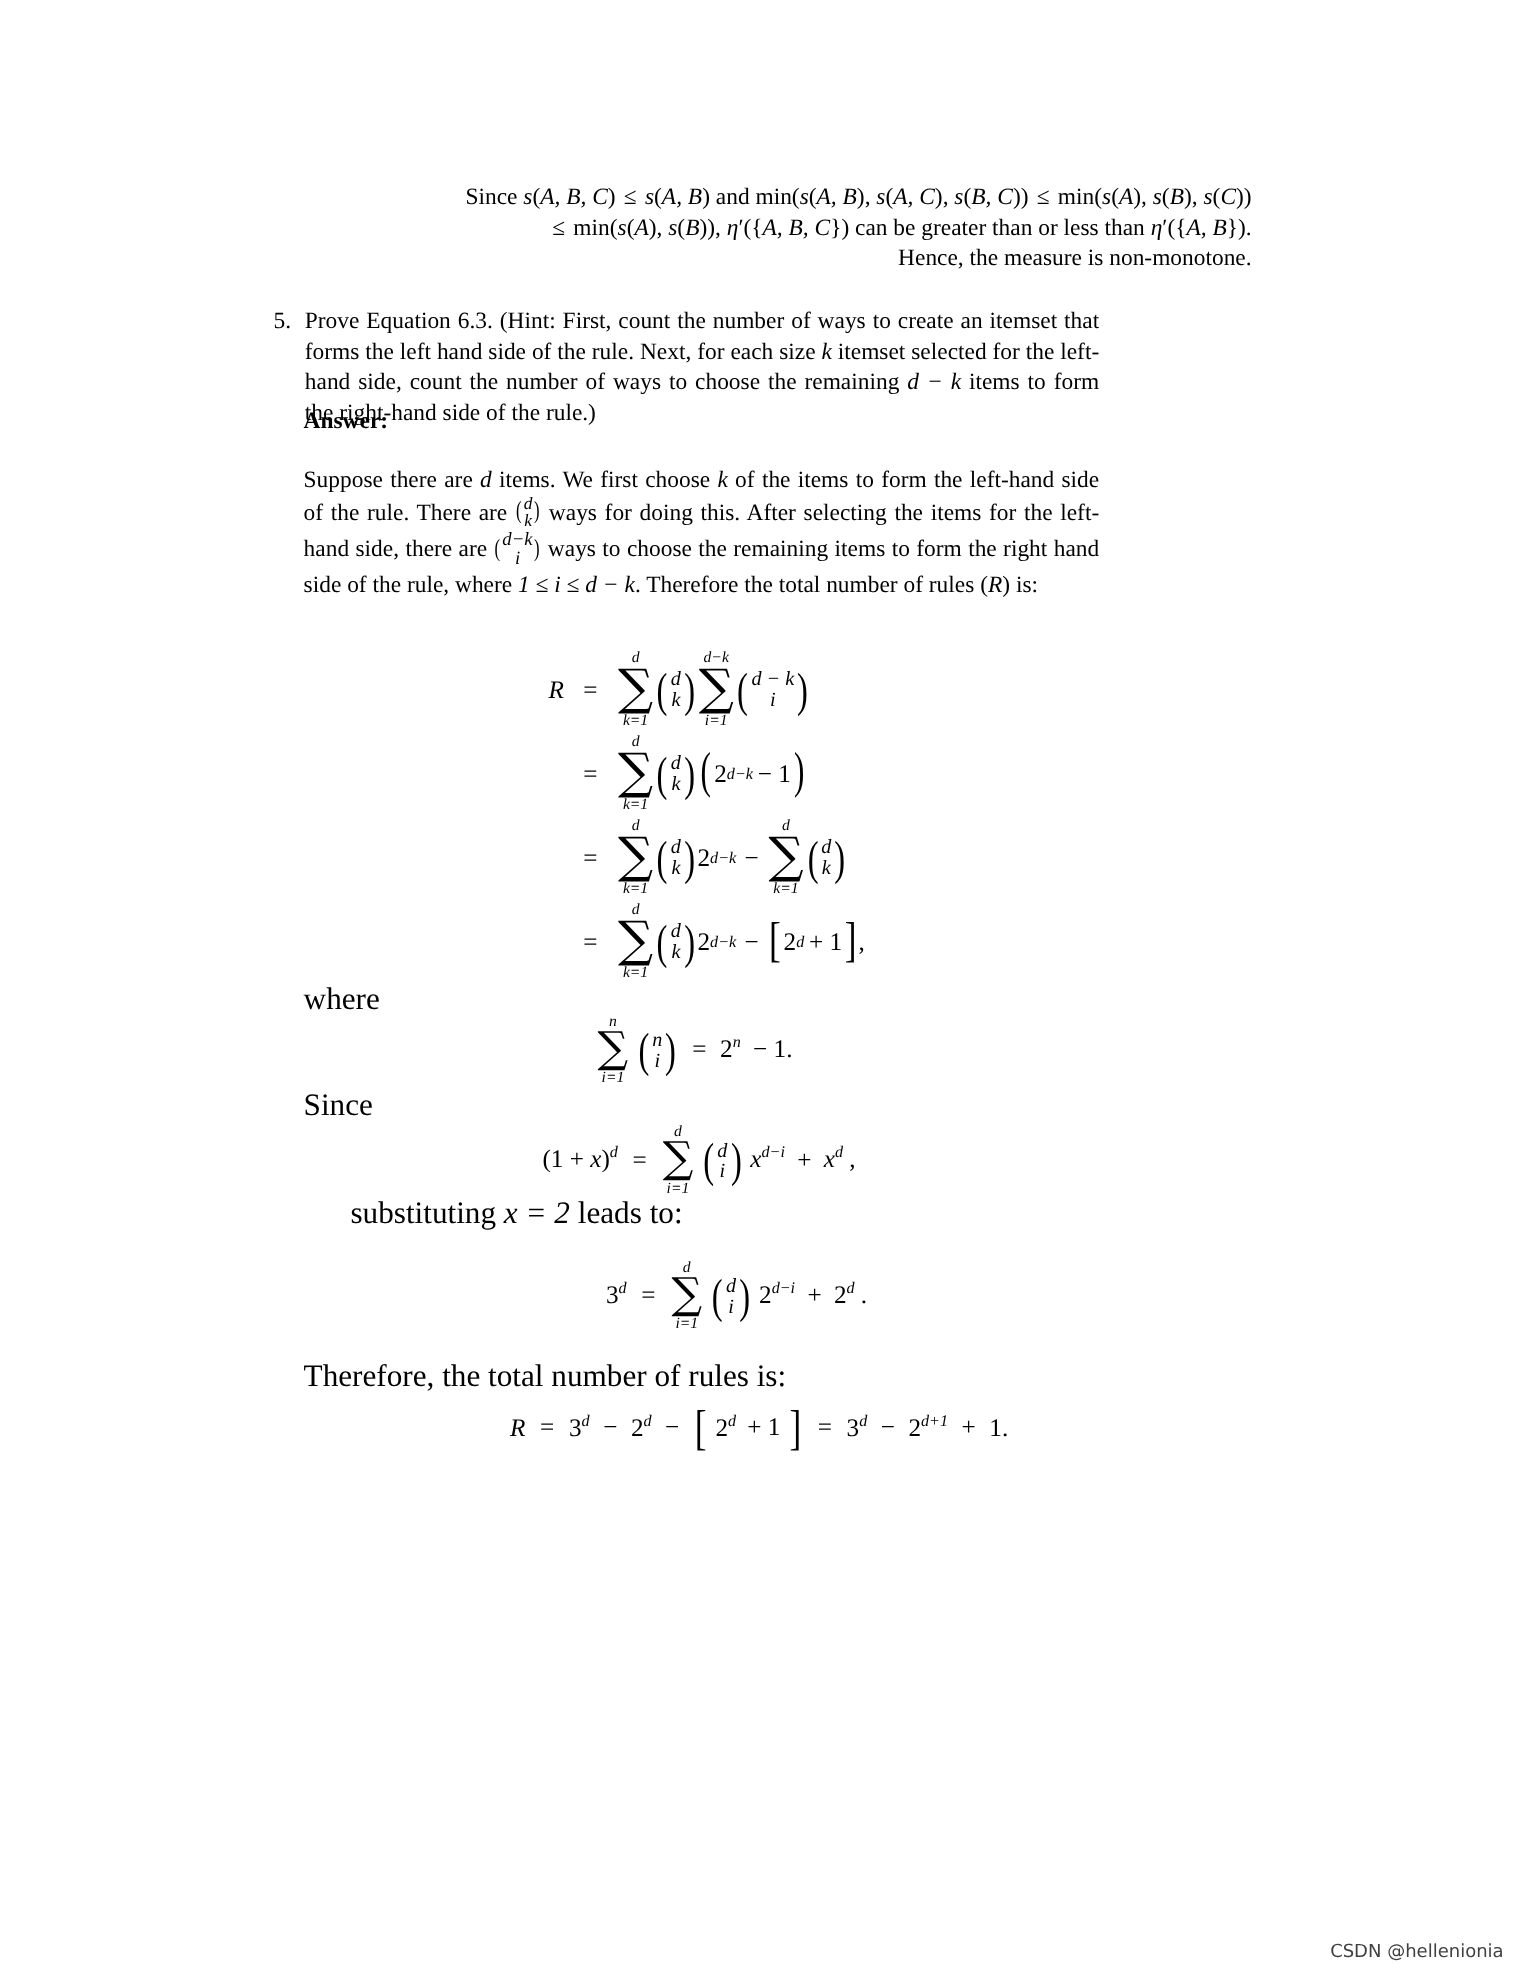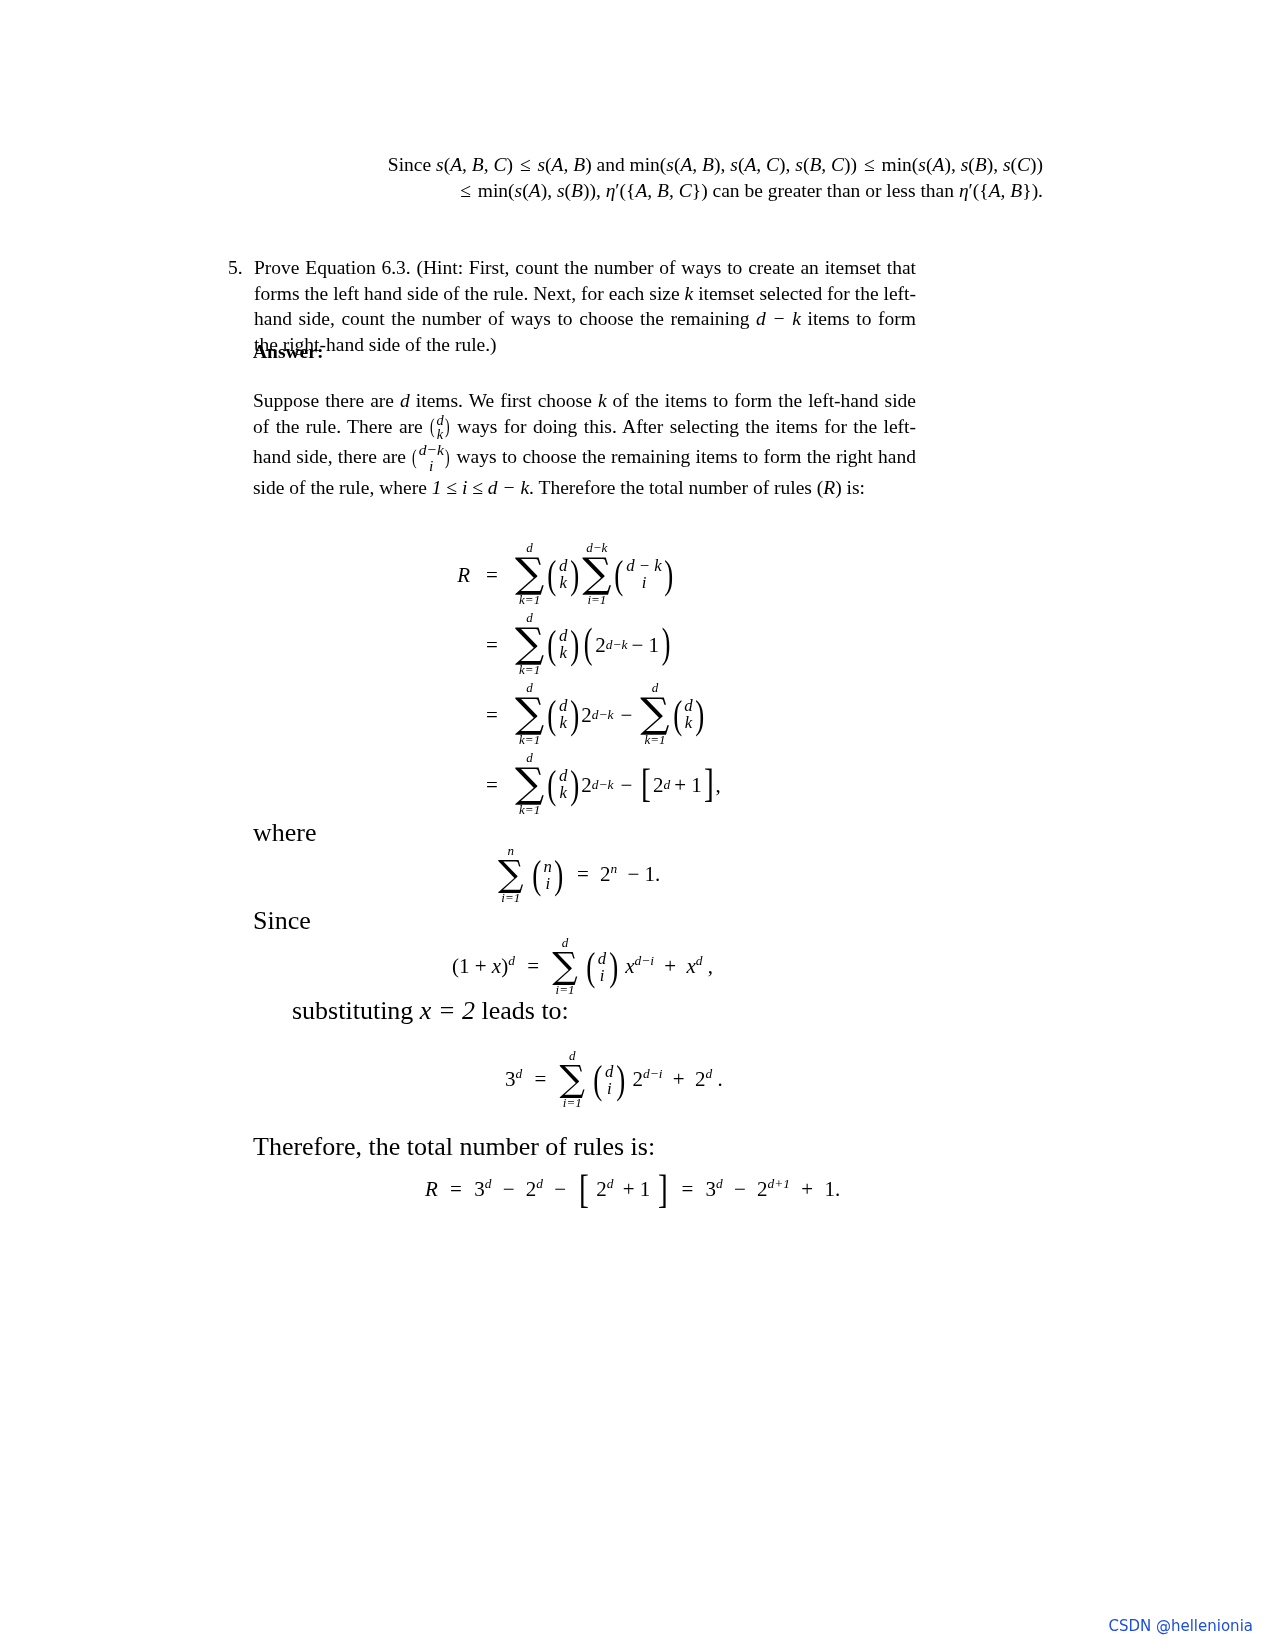--- a/index.html
+++ b/index.html
@@ -193,36 +193,37 @@
     top: -2px;
   }
 
   
   .watermark {
     position: absolute;
     right: 22px;
     bottom: 14px;
     font-family: "DejaVu Sans", "Liberation Sans", sans-serif;
     font-size: 15px;
-    color: #1d4ed8;
+    color: #404040;
   }
 </style>
 </head>
 <body>
 
 <div class="page">
 
 
   <div class="indent-block" style="top:152px;">
     <p class="just">
       <span class="mr">Since </span><span class="m">s</span><span class="mr">(</span><span class="m">A, B, C</span><span class="mr">)</span> <span class="op">≤</span> <span class="m">s</span><span class="mr">(</span><span class="m">A, B</span><span class="mr">)</span><span class="mr"> and min(</span><span class="m">s</span><span class="mr">(</span><span class="m">A, B</span><span class="mr">)</span><span class="mr">, </span><span class="m">s</span><span class="mr">(</span><span class="m">A, C</span><span class="mr">)</span><span class="mr">, </span><span class="m">s</span><span class="mr">(</span><span class="m">B, C</span><span class="mr">))</span> <span class="op">≤</span> <span class="mr">min(</span><span class="m">s</span><span class="mr">(</span><span class="m">A</span><span class="mr">)</span><span class="mr">, </span><span class="m">s</span><span class="mr">(</span><span class="m">B</span><span class="mr">)</span><span class="mr">, </span><span class="m">s</span><span class="mr">(</span><span class="m">C</span><span class="mr">))</span>
     </p>
     <p class="just">
       <span class="op">≤</span> <span class="mr">min(</span><span class="m">s</span><span class="mr">(</span><span class="m">A</span><span class="mr">)</span><span class="mr">, </span><span class="m">s</span><span class="mr">(</span><span class="m">B</span><span class="mr">))</span><span class="mr">, </span><span class="m">η</span><span class="mr">′({</span><span class="m">A, B, C</span><span class="mr">}) can be greater than or less than </span><span class="m">η</span><span class="mr">′({</span><span class="m">A, B</span><span class="mr">}).</span>
     </p>
+    <p class="just">Hence, the measure is non-monotone.</p>
   </div>
 
   <div class="list-item" style="top:255px;">
     <div class="list-num">5.</div>
     <div class="list-body">
       <span>Prove Equation 6.3. (Hint: First, count the number of ways to create an itemset that forms the left hand side of the rule. Next, for each size </span><span class="m">k</span><span> itemset selected for the left-hand side, count the number of ways to choose the remaining </span><span class="m">d − k</span><span> items to form the right-hand side of the rule.)</span>
     </div>
   </div>
 
   <div class="answer-head" style="top:341px;">Answer:</div>

